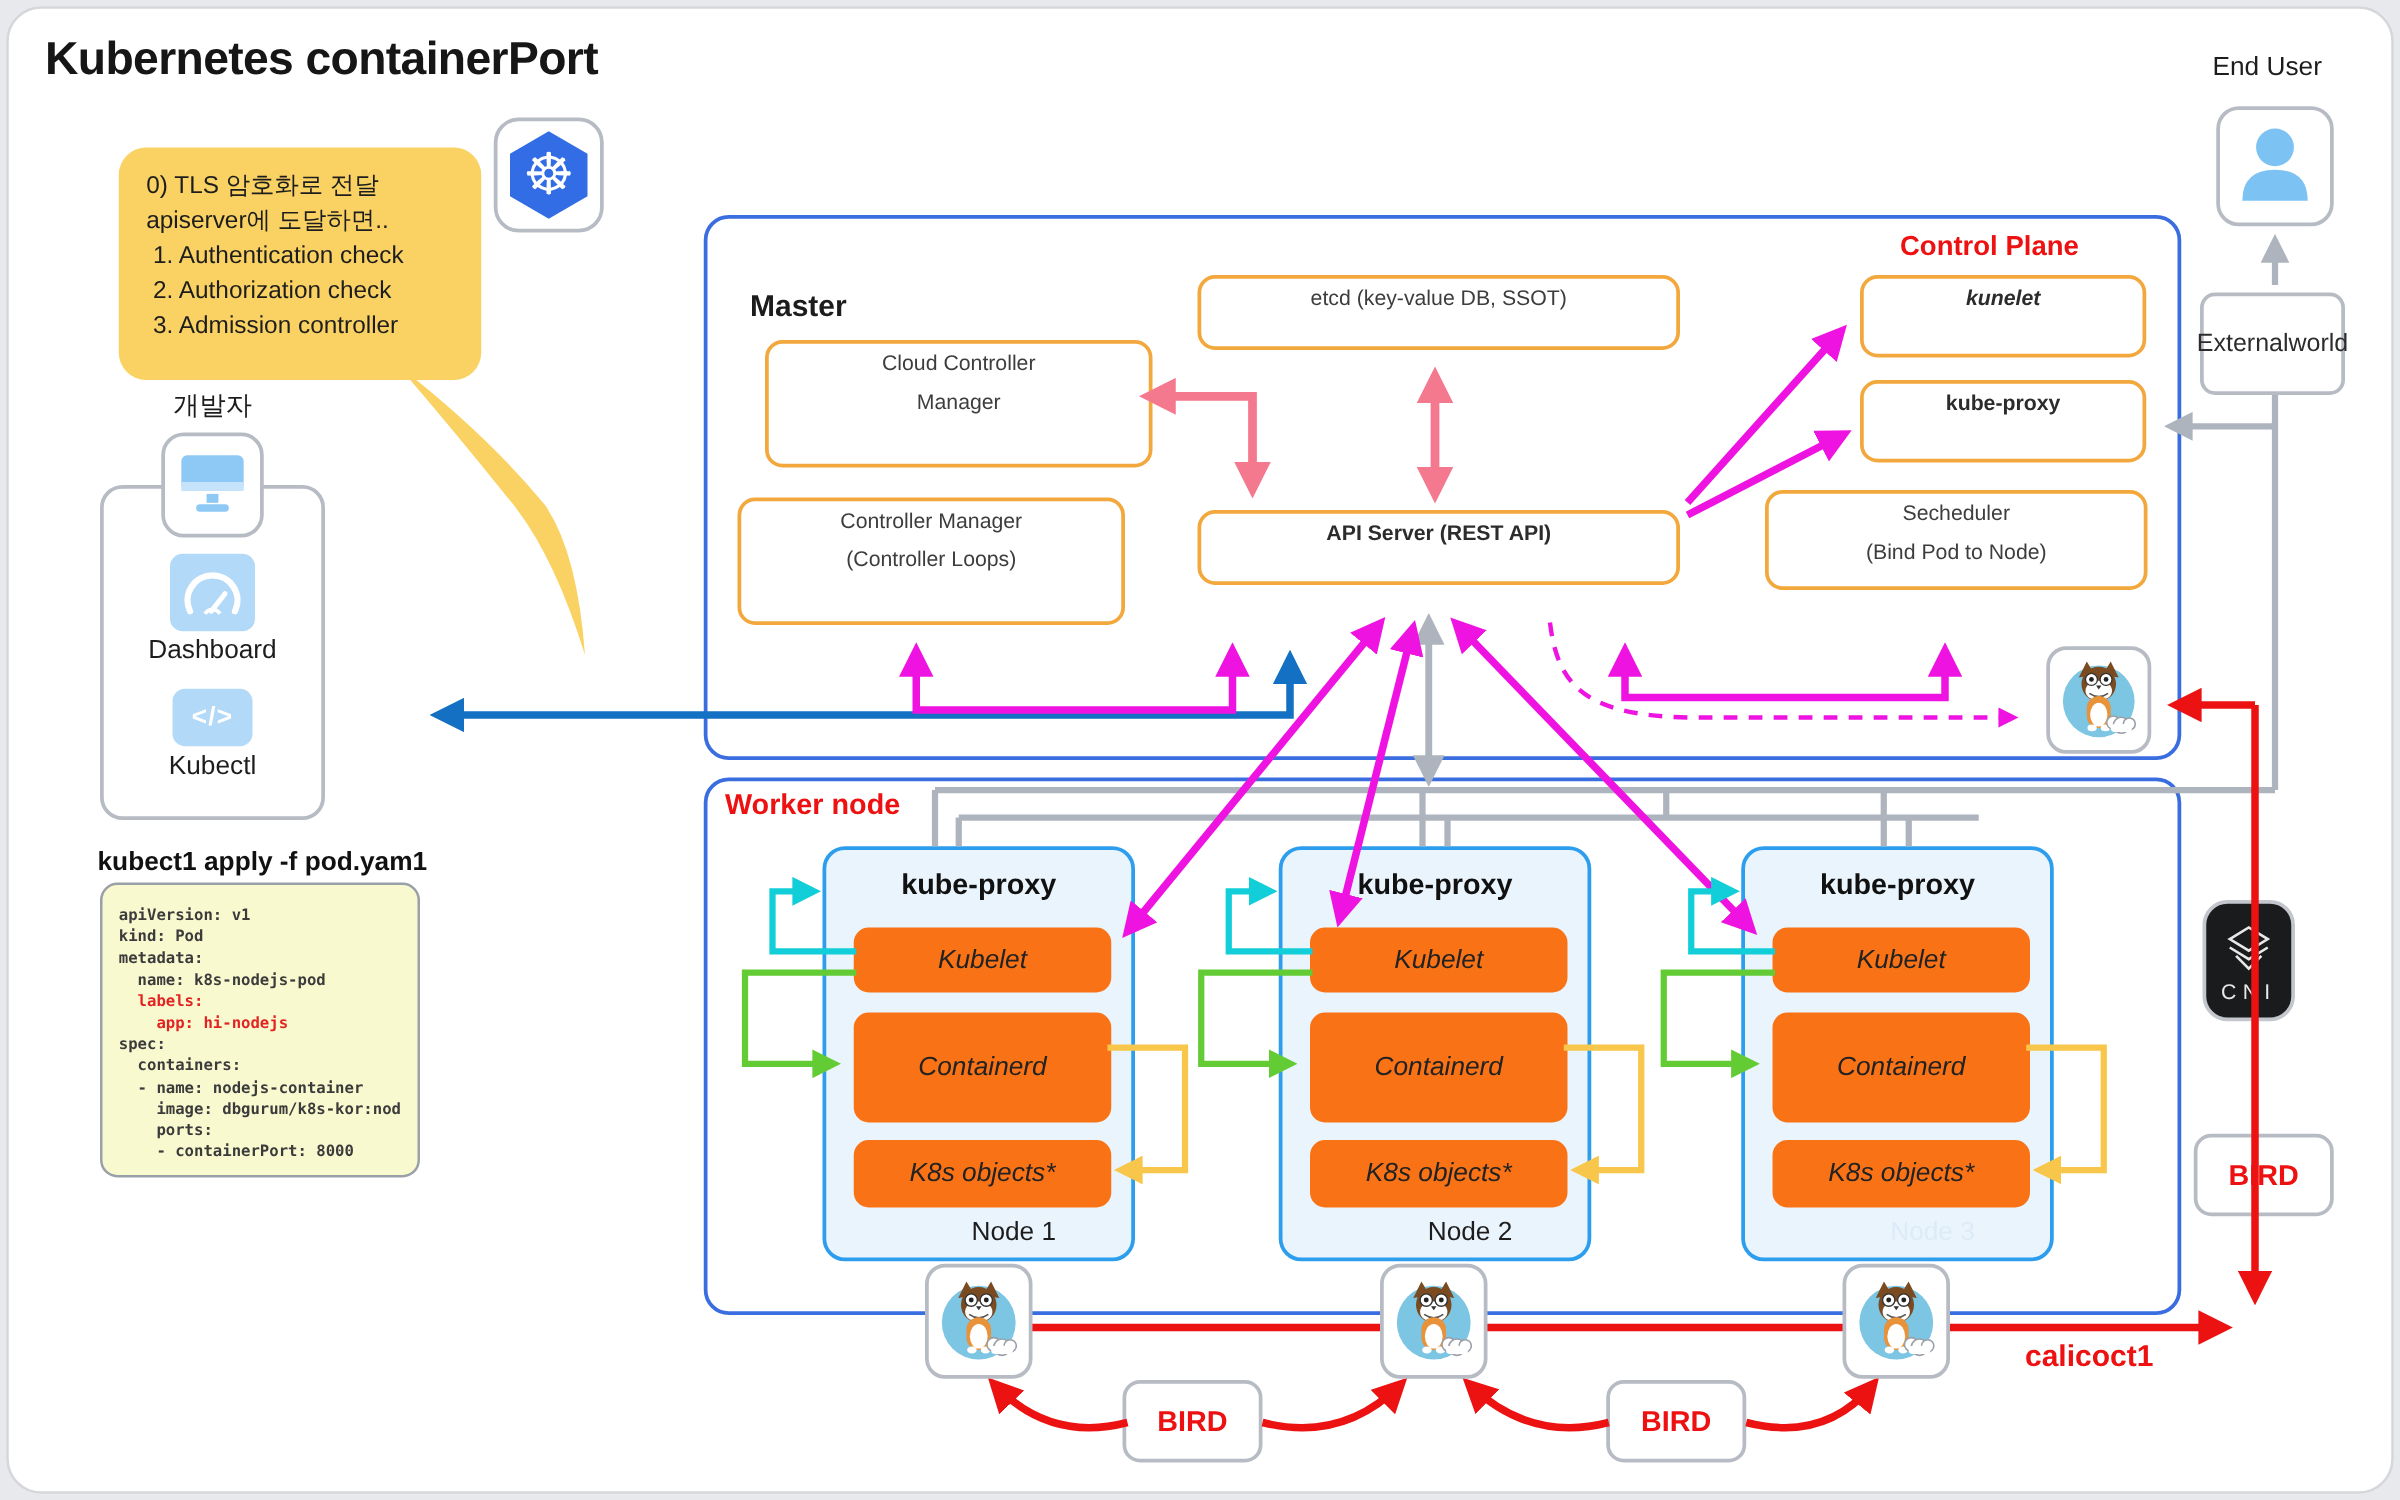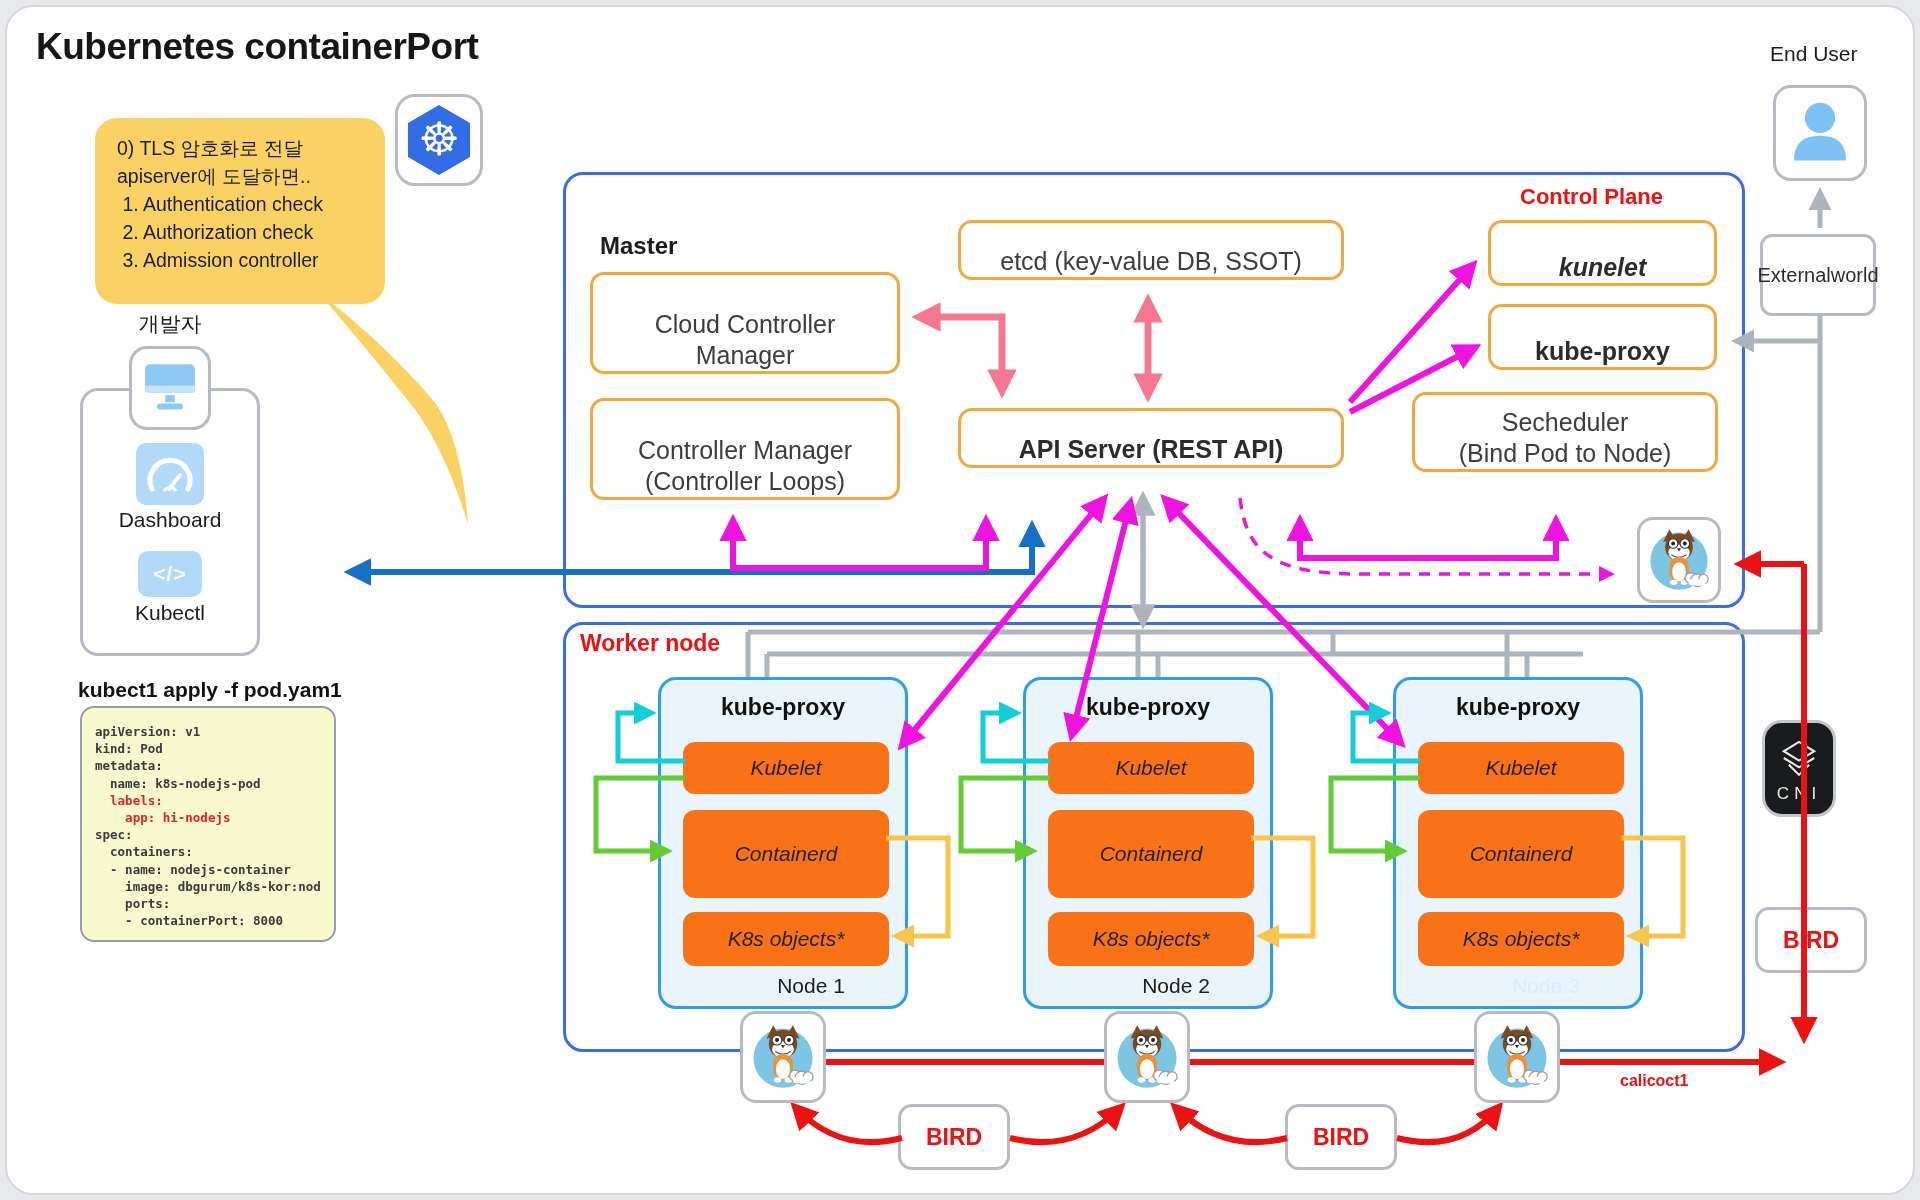--- a/index.html
+++ b/index.html
@@ -10,21 +10,21 @@
   .bubble{background:#fad263;border-radius:22px;padding:16px 22px;}
   .bline{font-size:19.5px;line-height:28px;color:#1d1d1d;white-space:pre;}
   .seclabel{font-size:21px;color:#1d1d1d;text-align:center;}
   .gboxframe{background:#fff;border:3px solid #b7bcc4;border-radius:18px;}
   .iconblue{background:#b3d9f8;border-radius:10px;display:flex;align-items:center;justify-content:center;}
   .cmdtitle{font-size:21px;font-weight:700;color:#111;}
   .codebox{background:#f8f9cf;border:2px solid #9aa0a8;border-radius:14px;padding:15px 13px;}
   .cl{font-family:"DejaVu Sans Mono","Liberation Mono",monospace;font-size:12.5px;font-weight:700;line-height:17.2px;color:#3b3b3b;white-space:pre;}
   .cl[data-color="red"]{color:#e32222;}
   .bluebox{border:3px solid #3a6ee0;border-radius:20px;background:transparent;}
-  .obox{border:3px solid #f2a83d;border-radius:14px;background:#fff;display:flex;flex-direction:column;align-items:center;justify-content:flex-end;font-size:25px;color:#3d3d3d;text-align:center;line-height:31px;}
+  .obox{border:3px solid #f2a83d;border-radius:14px;background:#fff;display:flex;flex-direction:column;align-items:center;justify-content:flex-start;font-size:17px;color:#3d3d3d;text-align:center;line-height:31px;}
   .obold{font-weight:700;color:#2c2c2c;}
   .redlabel{color:#ed1111;font-weight:700;}
   .node{background:#eaf4fc;border:3.5px solid #2d9ded;border-radius:18px;}
   .ntitle{position:absolute;left:0;top:14px;width:100%;text-align:center;font-size:23px;font-weight:700;color:#111;}
   .gitem{position:absolute;background:#f97316;border-radius:12px;display:flex;align-items:center;justify-content:center;font-size:21px;color:#222;font-style:italic;}
   .nlabel{position:absolute;left:0;top:294px;width:100%;text-align:center;font-size:21px;color:#1d1d1d;margin-left:28px;}
   .nlabel.light{color:#ddebf9;}
   .birdbox{background:#fff;border:3px solid #b7bcc4;border-radius:14px;display:flex;align-items:center;justify-content:center;font-size:23px;font-weight:700;color:#ed1111;}
   .extbox{background:#fff;border:3px solid #b7bcc4;border-radius:12px;display:flex;flex-direction:row;align-items:center;justify-content:center;font-size:20px;color:#2c2c2c;line-height:27px;}
   .cnibox{background:#1a1b1d;border:3px solid #c3c7cd;border-radius:20px;display:flex;flex-direction:column;align-items:center;justify-content:center;}
@@ -90,21 +90,21 @@
     <div class="cl" data-color="dark">spec:</div>
     <div class="cl" data-color="dark">  containers:</div>
     <div class="cl" data-color="dark">  - name: nodejs-container</div>
     <div class="cl" data-color="dark">    image: dbgurum/k8s-kor:nod</div>
     <div class="cl" data-color="dark">    ports:</div>
     <div class="cl" data-color="dark">    - containerPort: 8000</div>
   </div>
 
   <div class="abs bluebox" style="left:563px;top:172px;width:1182px;height:436px;"></div>
   <div class="abs" style="left:600px;top:232px;font-size:24px;font-weight:700;color:#1c1c1c;">Master</div>
-  <div class="abs obox" style="left:590px;top:272px;width:310px;height:102px;">
+  <div class="abs obox" style="left:612px;top:272px;width:310px;height:102px;">
     <div>Cloud Controller</div>
     <div>Manager</div>
   </div>
   <div class="abs obox" style="left:590px;top:398px;width:310px;height:102px;">
     <div>Controller Manager</div>
     <div>(Controller Loops)</div>
   </div>
   <div class="abs obox" style="left:958px;top:220px;width:386px;height:60px;">
     <div>etcd (key-value DB, SSOT)</div>
   </div>
@@ -171,21 +171,21 @@
   </div>
   <div class="abs birdbox" style="left:1755px;top:907px;width:112px;height:66px;">
     <span>BIRD</span>
   </div>
   <div class="abs birdbox" style="left:898px;top:1104px;width:112px;height:66px;">
     <span>BIRD</span>
   </div>
   <div class="abs birdbox" style="left:1285px;top:1104px;width:112px;height:66px;">
     <span>BIRD</span>
   </div>
-  <div class="abs redlabel" style="left:1620px;top:1072px;font-size:16px;">calicoct1</div>
+  <div class="abs redlabel" style="left:1620px;top:1072px;font-size:24px;">calicoct1</div>
 
   <svg class="overlay" viewBox="0 0 1920 1200">
     <defs>
       <marker id="aP" orient="auto-start-reverse" markerWidth="4.2" markerHeight="4.2" refX="7" refY="5" viewBox="0 0 10 10">
           <path d="M0,0 L10,5 L0,10 Z" fill="#f4798f"></path>
         </marker>
       <marker id="aM" orient="auto-start-reverse" markerWidth="4.6" markerHeight="4.6" refX="7" refY="5" viewBox="0 0 10 10">
           <path d="M0,0 L10,5 L0,10 Z" fill="#ef13e2"></path>
         </marker>
       <marker id="aB" orient="auto-start-reverse" markerWidth="4.6" markerHeight="4.6" refX="7" refY="5" viewBox="0 0 10 10">

